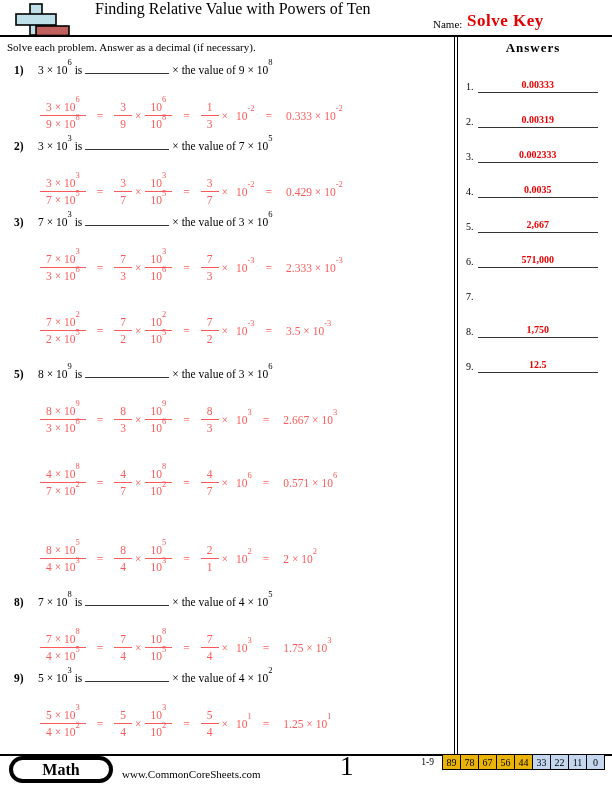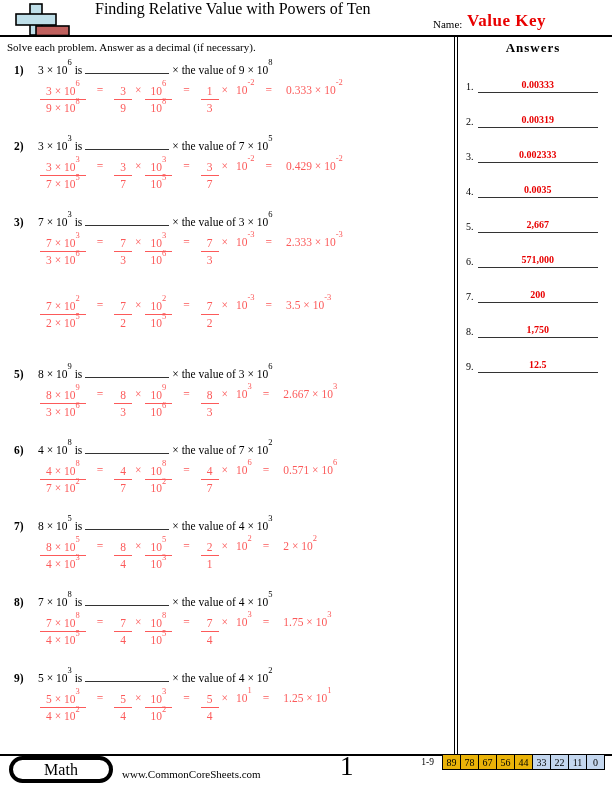--- a/index.html
+++ b/index.html
@@ -26,63 +26,63 @@
     font-size:13px;font-weight:bold;letter-spacing:1px}
   
   .vsep{position:absolute;left:454px;top:36px;height:718px;width:4px;
     border-left:1.5px solid #000;border-right:1.5px solid #000}
   
   .problems{position:absolute;left:14px;top:58px;width:438px}
   .problem{height:76px;padding-top:5px}
   .q-line{font-size:11.5px;white-space:nowrap}
   .q-num{display:inline-block;width:24px;font-weight:bold;font-size:11.5px}
   .blank{display:inline-block;width:84px;height:11px;border-bottom:1px solid #333;margin:0 3px;vertical-align:baseline}
-  .sol-line{display:flex;color:var(--solution-red);font-size:11.5px;
-    margin-left:26px;margin-top:8px;white-space:nowrap}
+  .sol-line{display:flex;align-items:center;color:var(--solution-red);font-size:11.5px;
+    margin-left:26px;margin-top:24px;white-space:nowrap}
   .frac{display:inline-flex;flex-direction:column;align-items:center;text-align:center;line-height:1.25}
   .fnum{border-bottom:1.4px solid currentColor;padding:0 6px 1px}
   .fden{padding-top:1px}
   .op{display:inline-block}
   .op.eq{margin:0 11px}
   .op.tight{margin:0 3px}
   .pow{margin-left:5px}
   .result{margin-left:3px}
   .e{font-size:8.5px;line-height:0;position:relative;top:-4px;letter-spacing:0}
   
   .answers-col{position:absolute;left:458px;top:58px;width:150px}
   .answer-row{display:flex;align-items:flex-end;height:35px}
   .a-num{font-size:10px;padding:0 4px 1px 8px}
   .a-line{flex:1;margin-right:10px;border-bottom:1.2px solid #333;text-align:center;padding-bottom:0}
   .a-val{color:var(--answer-red);font-weight:bold;font-size:10px;line-height:1.15}
   
   .footer-rule{position:absolute;left:0;top:754px;width:612px;height:1.6px;background:#000}
   .math-pill{position:absolute;left:9px;top:756px;width:104px;height:27px;background:#fff;
     border:4px solid #000;border-radius:14px;display:flex;align-items:center;justify-content:center;
-    font-weight:normal;font-size:16px}
+    font-weight:bold;font-size:16px}
   .website{position:absolute;left:122px;top:768px;font-size:11px}
   .page-num{position:absolute;left:340px;top:751px;font-size:27px;font-weight:400}
   .score{position:absolute;right:7px;top:754px;display:flex;align-items:center}
   .score-label{font-size:9.5px;margin-right:9px}
   .score-cells{display:flex}
   .score-cell{width:19px;height:16px;border:1px solid #000;margin-left:-1px;background:#eab308;
     display:flex;align-items:center;justify-content:center;font-size:10px}
   .score-cell.hl{background:var(--score-highlight)}
 </style>
 </head>
 <body>
 
 <svg class="logo" viewBox="0 0 62 34">
   <rect x="22" y="1" width="12" height="31" style="fill:var(--logo-blue);stroke:#000;stroke-width:1.6"></rect>
   <rect x="8" y="11" width="40" height="11" style="fill:var(--logo-blue);stroke:#000;stroke-width:1.6"></rect>
   <rect x="23.5" y="12.5" width="9" height="8" style="fill:var(--logo-blue);stroke:none"></rect>
   <rect x="28" y="23" width="33" height="9.5" style="fill:var(--logo-eraser);stroke:#000;stroke-width:1.6"></rect>
 </svg>
 <div class="title">Finding Relative Value with Powers of Ten</div>
 <div class="name-label">Name:</div>
-<div class="answer-key">Value Key</div>
+<div class="answer-key">Solve Key</div>
 <div class="header-rule"></div>
 <div class="instruction">Solve each problem. Answer as a decimal (if necessary).</div>
 <div class="answers-heading">Answers</div>
 <div class="vsep"></div>
 
 <div class="problems" id="problems">
   <div class="problem">
     <div class="q-line">
       <span class="q-num">1)</span><span>3</span>
       <span>×</span>
@@ -252,29 +252,20 @@
         <span class="fden">3</span>
       </span>
       <span class="op tight">×</span>
       <span class="pow"><span>10</span><sup class="e">3</sup></span>
       <span class="op eq">=</span>
       <span class="result"><span>2.667</span> <span>×</span> <span>10</span><sup class="e">3</sup></span>
     </div>
   </div>
 
   <div class="problem">
-    <div class="q-line">
-      <span class="q-num">6)</span><span>4</span>
-      <span>×</span>
-      <span>10</span><sup class="e">8</sup>
-      <span>is</span><span class="blank"></span><span>× the value of</span>
-      <span>7</span>
-      <span>×</span>
-      <span>10</span><sup class="e">2</sup>
-    </div>
     <div class="sol-line">
       <span class="frac">
         <span class="fnum"><span>4</span> <span>×</span> <span>10</span><sup class="e">8</sup></span>
         <span class="fden"><span>7</span> <span>×</span> <span>10</span><sup class="e">2</sup></span>
       </span>
       <span class="op eq">=</span>
       <span class="frac">
         <span class="fnum">4</span>
         <span class="fden">7</span>
       </span>
@@ -289,29 +280,20 @@
         <span class="fden">7</span>
       </span>
       <span class="op tight">×</span>
       <span class="pow"><span>10</span><sup class="e">6</sup></span>
       <span class="op eq">=</span>
       <span class="result"><span>0.571</span> <span>×</span> <span>10</span><sup class="e">6</sup></span>
     </div>
   </div>
 
   <div class="problem">
-    <div class="q-line">
-      <span class="q-num">7)</span><span>8</span>
-      <span>×</span>
-      <span>10</span><sup class="e">5</sup>
-      <span>is</span><span class="blank"></span><span>× the value of</span>
-      <span>4</span>
-      <span>×</span>
-      <span>10</span><sup class="e">3</sup>
-    </div>
     <div class="sol-line">
       <span class="frac">
         <span class="fnum"><span>8</span> <span>×</span> <span>10</span><sup class="e">5</sup></span>
         <span class="fden"><span>4</span> <span>×</span> <span>10</span><sup class="e">3</sup></span>
       </span>
       <span class="op eq">=</span>
       <span class="frac">
         <span class="fnum">8</span>
         <span class="fden">4</span>
       </span>
@@ -433,21 +415,20 @@
     <span class="a-line"><span class="a-val">2,667</span></span>
   </div>
 
   <div class="answer-row">
     <span class="a-num">6.</span>
     <span class="a-line"><span class="a-val">571,000</span></span>
   </div>
 
   <div class="answer-row">
     <span class="a-num">7.</span>
-    <span class="a-line"><span class="a-val">200</span></span>
   </div>
 
   <div class="answer-row">
     <span class="a-num">8.</span>
     <span class="a-line"><span class="a-val">1,750</span></span>
   </div>
 
   <div class="answer-row">
     <span class="a-num">9.</span>
     <span class="a-line"><span class="a-val">12.5</span></span>

